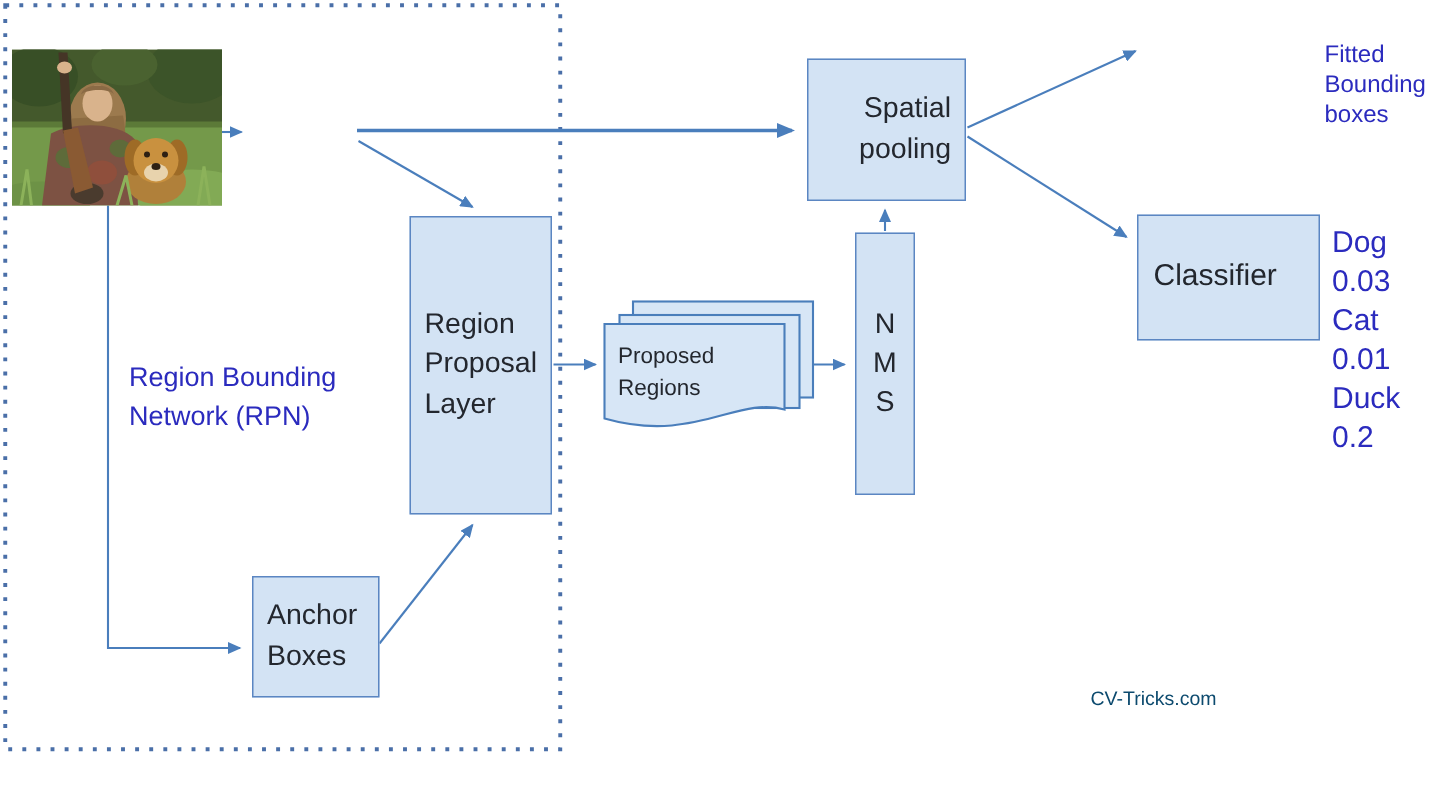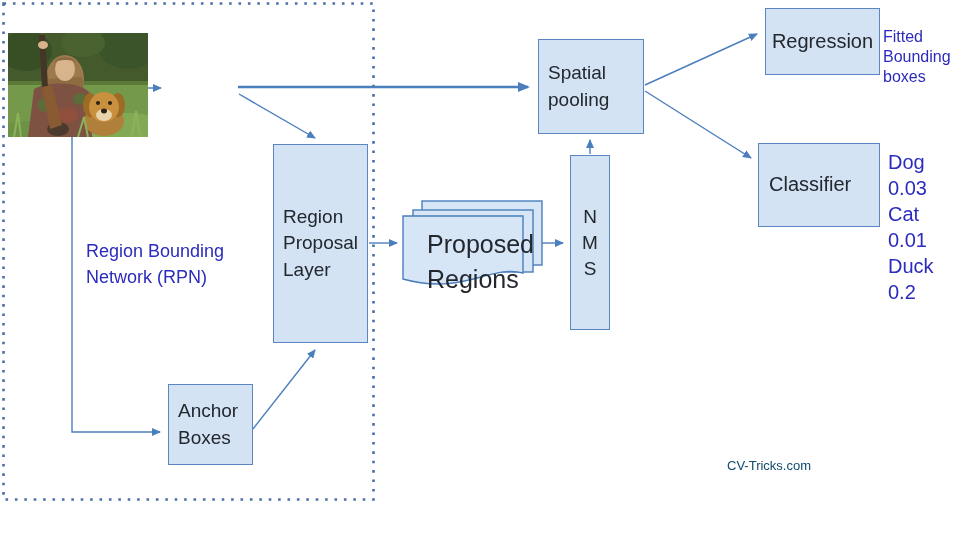--- a/index.html
+++ b/index.html
@@ -101,37 +101,34 @@
 
 
   <div class="box padl" style="left:273px; top:144px; width:95px; height:199px;">
     <span>Region Proposal Layer</span>
   </div>
 
   <div class="box padl" style="left:168px; top:384px; width:85px; height:81px;">
     <span>Anchor Boxes</span>
   </div>
 
-  <div class="darktext" style="left:412px; top:227px; width:102px; font-size:25px; line-height:1.4;margin-left:15px;">Proposed Regions</div>
+  <div class="darktext" style="left:412px; top:227px; width:102px; font-size:15px; line-height:1.4;">Proposed Regions</div>
 
   <div class="box center" style="left:570px; top:155px; width:40px; height:175px;">
     <div class="nms-letters">
       <span>N</span>
       <span>M</span>
       <span>S</span>
     </div>
   </div>
 
   <div class="box padl" style="left:538px; top:39px; width:106px; height:95px;">
-    <span style="width:86px;">Spatial pooling</span>
+    <span style="width:86px;text-align:right;">Spatial pooling</span>
   </div>
 
-  <div class="box center" style="left:765px; top:8px; width:115px; height:67px; font-size:20px;">
-    <span>Regression</span>
-  </div>
 
   <div class="box padl" style="left:758px; top:143px; width:122px; height:84px; font-size:20px; padding-left:10px;">
     <span>Classifier</span>
   </div>
 
   <div class="blue" style="left:883px; top:27px; width:78px; font-size:16px; line-height:1.25;">Fitted Bounding boxes</div>
 
   <div style="position:absolute; left:888px; top:149px; font-size:20px; line-height:26px; color:#2b2bbe; font-weight:500;">
     <div>Dog 0.03</div>
     <div>Cat 0.01</div>

